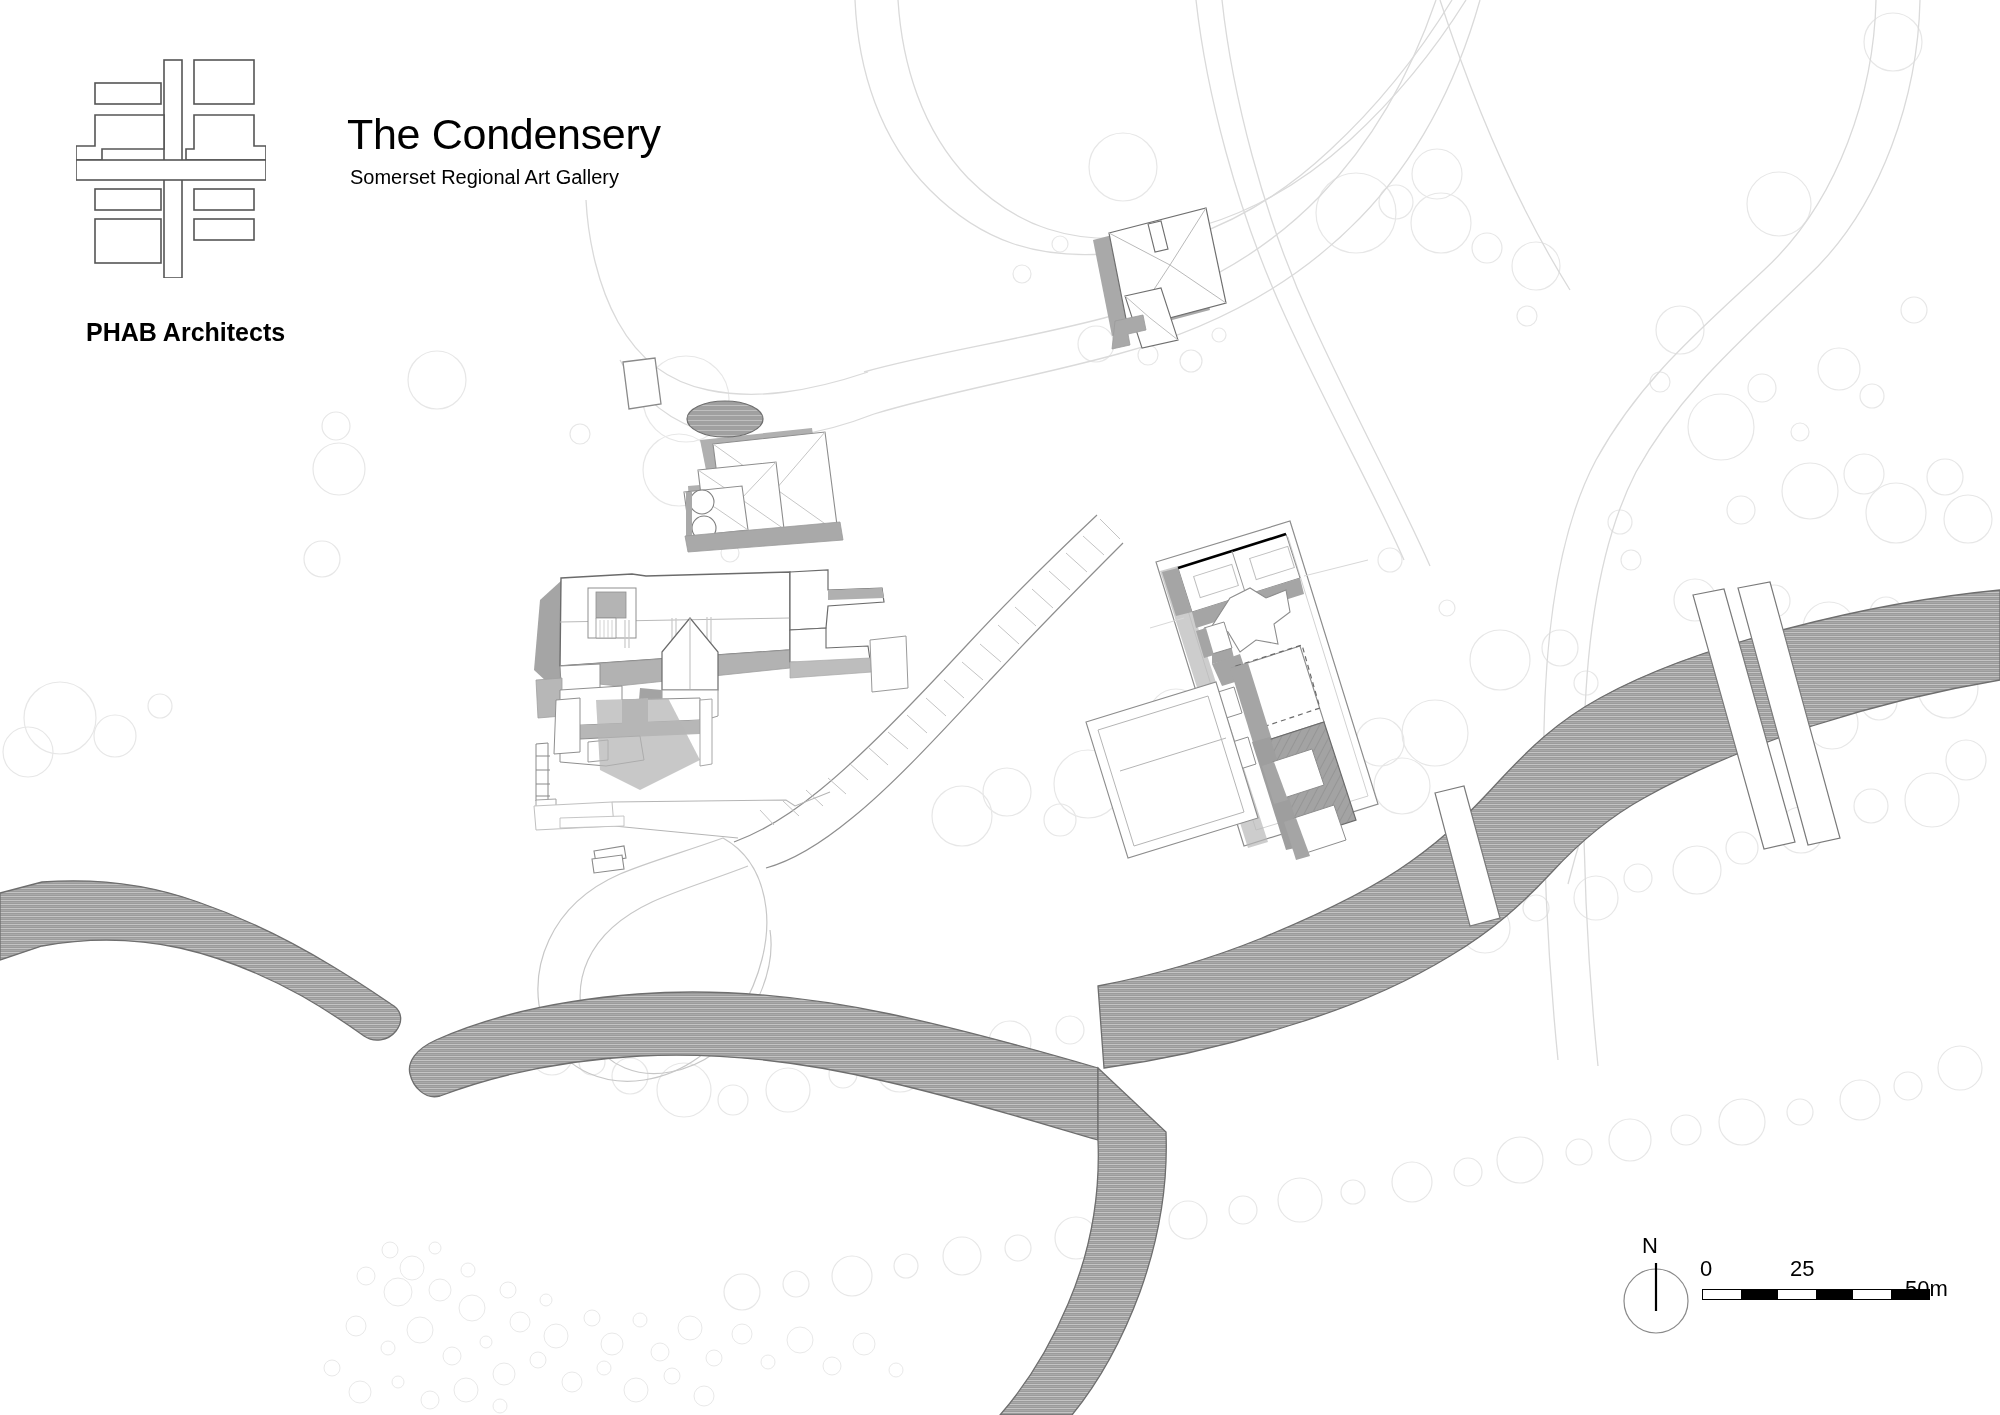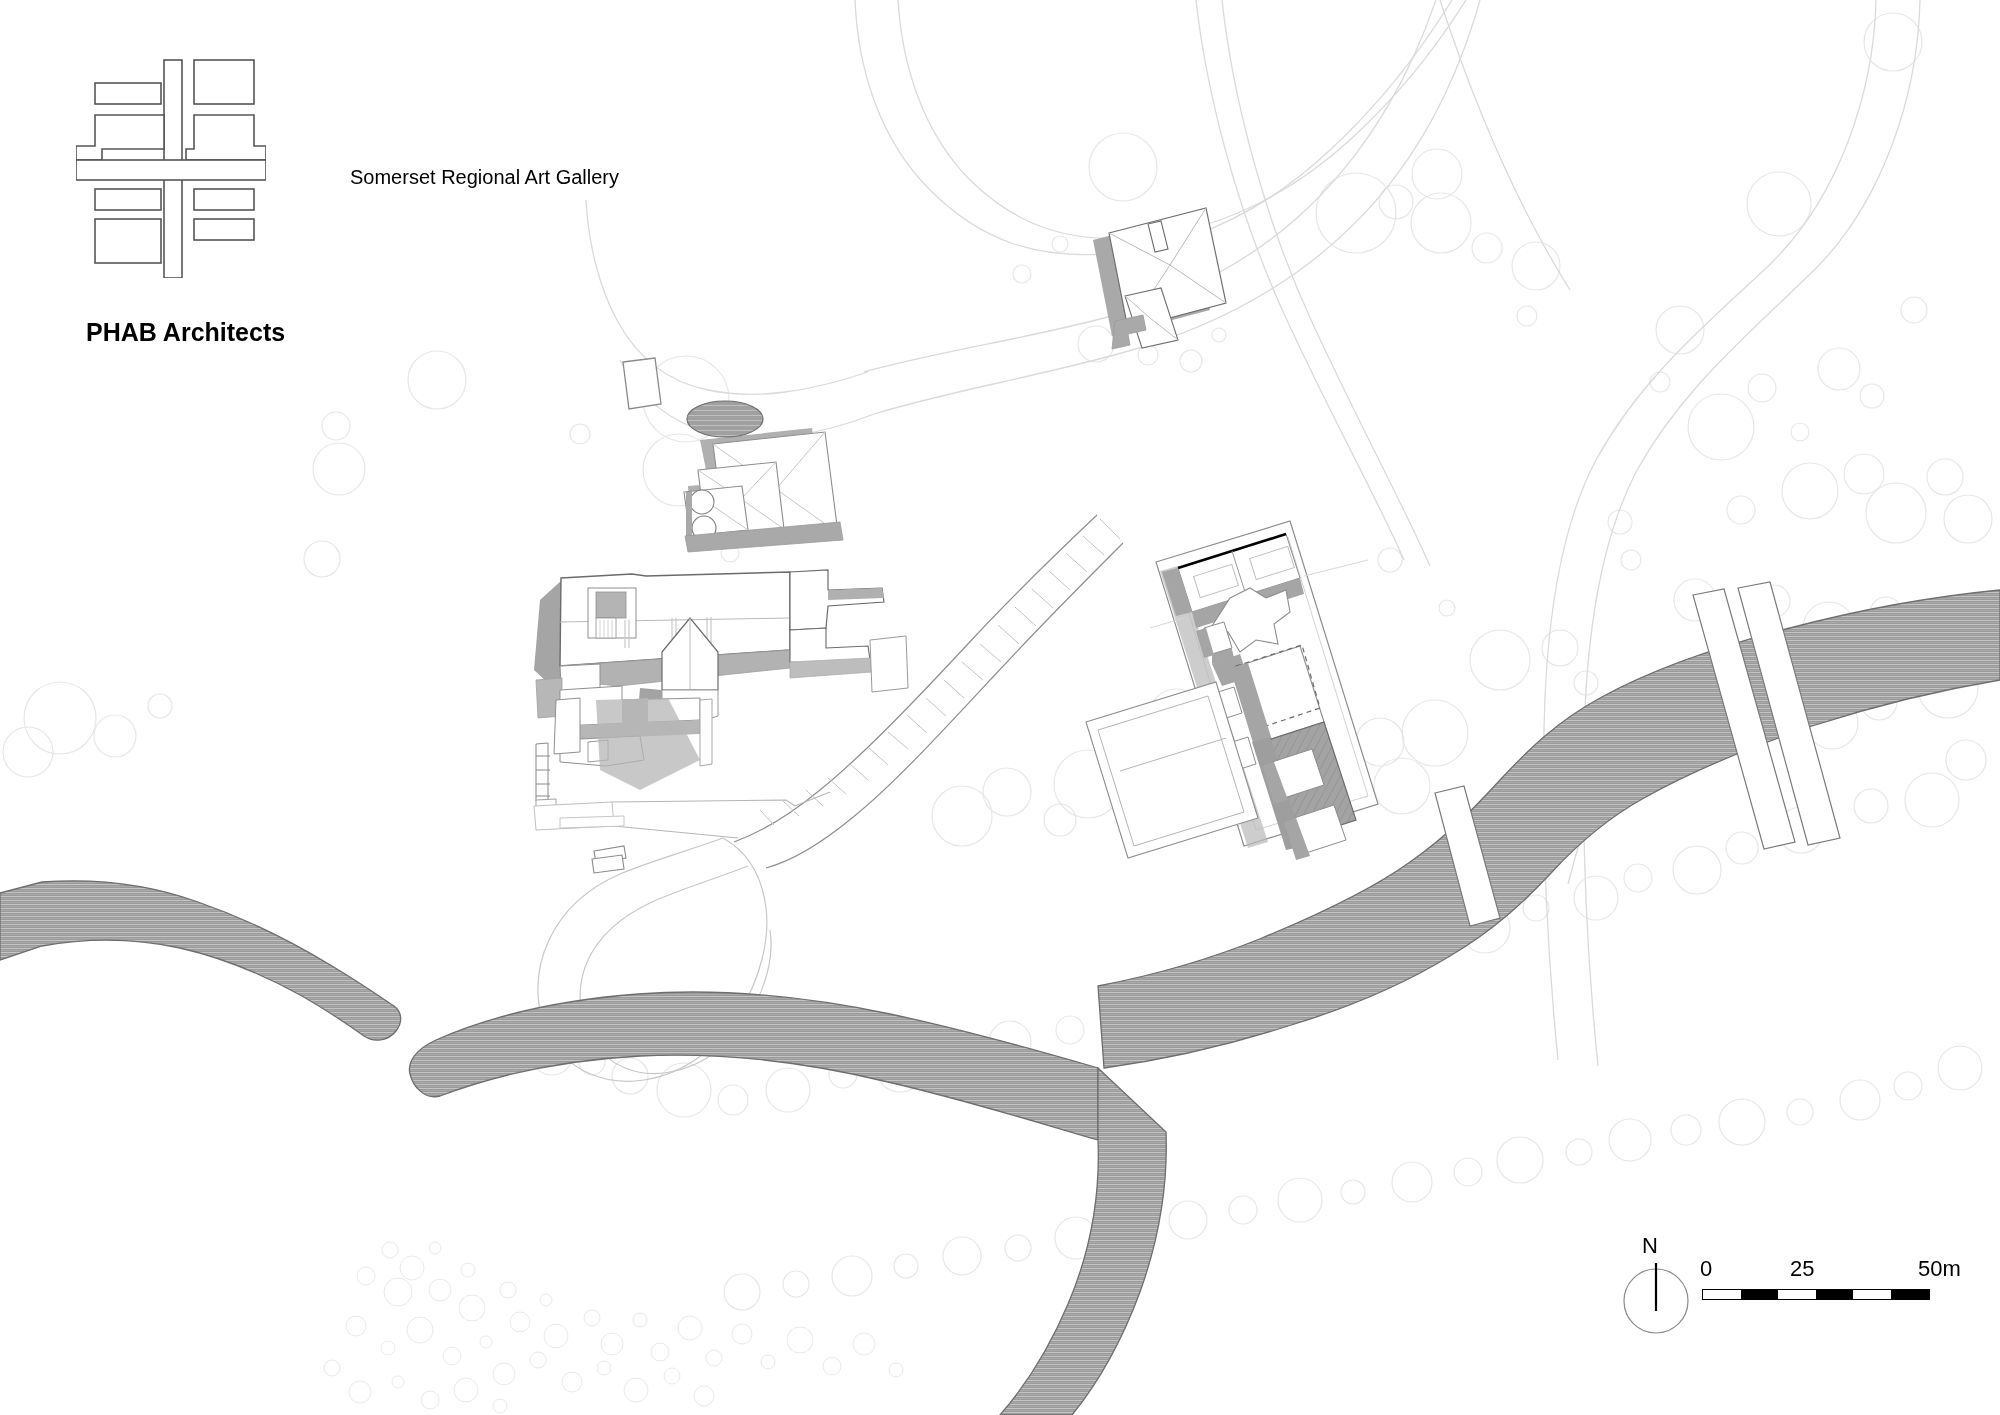--- a/index.html
+++ b/index.html
@@ -89,21 +89,21 @@
     height: 70px;
   }
   .scale-num {
     position: absolute;
     top: 0px;
     font-size: 22px;
     line-height: 1;
   }
   #scale-num-0 { left: 0px; }
   #scale-num-mid { left: 90px; }
-  #scale-num-max { left: 218px; }
+  #scale-num-max { left: 205px; margin-top: 20px; }
   #scale-bar-wrap {
     position: absolute;
     left: 2px;
     top: 31px;
     width: 228px;
     height: 11px;
     border: 1px solid #000;
     box-sizing: border-box;
     display: flex;
   }
@@ -601,20 +601,21 @@
 
     <rect x="0" y="104" width="190" height="20"></rect>
 
     <rect x="19" y="133" width="66" height="21"></rect>
     <rect x="19" y="163" width="66" height="44"></rect>
 
     <rect x="118" y="133" width="60" height="21"></rect>
     <rect x="118" y="163" width="60" height="21"></rect>
   </svg>
 
+  <div id="project-title">The Condensery</div>
   <div id="project-subtitle">Somerset Regional Art Gallery</div>
   <div id="practice-name">PHAB Architects</div>
 </div>
 
 <div id="north-block">
   <div id="north-label">N</div>
   <svg width="90" height="80" viewBox="0 0 90 80" xmlns="http://www.w3.org/2000/svg" style="position:absolute;left:0;top:24px;">
     <circle cx="44" cy="42" r="32" fill="none" stroke="#8a8a8a" stroke-width="1.2"></circle>
     <line x1="44" y1="4" x2="44" y2="52" stroke="#000000" stroke-width="2.2"></line>
   </svg>

